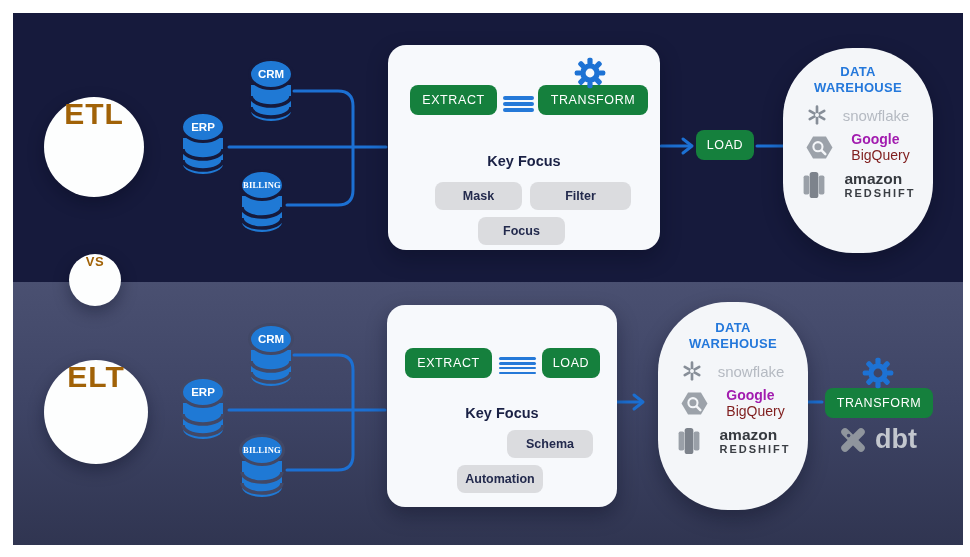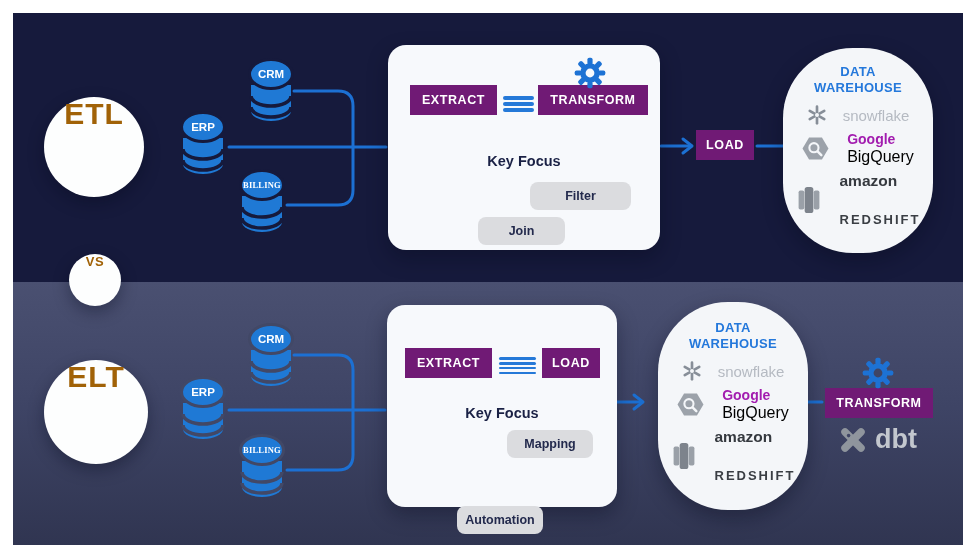--- a/index.html
+++ b/index.html
@@ -37,23 +37,23 @@
   .cyl-label.small { font-size:8.5px; letter-spacing:.2px;font-family:Liberation Serif, serif; }
 
   .card {
     position:absolute; z-index:2; background:#F7F9FC; border-radius:18px;
     box-shadow:0 8px 20px rgba(5,8,25,.35);
   }
   .card-etl { left:388px; top:45px; width:272px; height:205px; }
   .card-elt { left:387px; top:305px; width:230px; height:202px; }
 
   .btn {
-    position:absolute; background:#701a75; color:#fff; border-radius:0;
+    position:absolute; background:#15803d; color:#fff; border-radius:8px;
     display:flex; align-items:center; justify-content:center;
-    font-weight:700; font-size:12.5px; letter-spacing:.6px; border:none;
+    font-weight:400; font-size:12.5px; letter-spacing:.6px; border:none;
   }
   .btn.free { z-index:2; }
 
   .eqbars { position:absolute; display:flex; flex-direction:column; }
   .eqbars span { display:block; background:#2579D8; border-radius:2px; }
   .eq3 span { width:31px; height:3.6px; margin-bottom:2.5px; }
   .eq4 span { width:37px; height:2.7px; margin-bottom:2.2px; }
 
   .key-focus {
     position:absolute; left:0; width:100%; text-align:center;
@@ -76,23 +76,23 @@
   .wh-etl { left:783px; top:48px; width:150px; height:205px; padding-top:16px; box-sizing:border-box; }
   .wh-elt { left:658px; top:302px; width:150px; height:208px; padding-top:18px; box-sizing:border-box; }
   .wh-title {
     text-align:center; color:#2478DB; font-weight:800; font-size:13px;
     line-height:1.2; letter-spacing:.3px; margin-bottom:10px;
   }
   .vendor-row { display:flex; align-items:center; justify-content:center; margin-bottom:7px;gap:12px; }
   .vendor-col { display:flex; flex-direction:column; align-items:flex-start; line-height:1.1; }
   .txt-snowflake { color:#B5BAC2; font-weight:500; font-size:15px; margin-left:4px; }
   .txt-google { color:#a21caf; font-weight:700; font-size:14px; }
-  .txt-bigquery { color:#000000; font-weight:500; font-size:16px; }
+  .txt-bigquery { color:#7f1d1d; font-weight:500; font-size:14px; }
   .txt-amazon { color:#35393F; font-weight:800; font-size:15.5px; }
-  .txt-redshift { color:#3A3E44; font-weight:700; font-size:13px; letter-spacing:2px;margin-top:24px; }
+  .txt-redshift { color:#3A3E44; font-weight:700; font-size:11px; letter-spacing:2px; }
   .icon-gap { margin-right:6px; }
 
   .dbt-block { position:absolute; z-index:2; left:840px; top:424px; display:flex; align-items:center; }
   .txt-dbt { color:#C3C7CE; font-weight:800; font-size:27px; margin-left:9px; }
 </style>
 </head>
 <body>
 
 <div class="stage">
 
@@ -152,22 +152,23 @@
 
   <div class="card card-etl">
     <div class="btn" style="left:22px;top:40px;width:87px;height:30px;">EXTRACT</div>
     <div class="eqbars eq3" style="left:115px;top:51px;">
       <span></span>
         <span></span>
         <span></span>
     </div>
     <div class="btn" style="left:150px;top:40px;width:110px;height:30px;">TRANSFORM</div>
     <div class="key-focus" style="top:108px;">Key Focus</div>
+    <div class="pill" style="left:47px;top:137px;width:87px;height:28px;">Mask</div>
     <div class="pill" style="left:142px;top:137px;width:101px;height:28px;">Filter</div>
-    <div class="pill" style="left:90px;top:172px;width:87px;height:28px;">Join</div>
+    <div class="pill" style="left:90px;top:172px;width:87px;height:28px;">Focus</div>
   </div>
 
   <svg class="gear" style="left:574px;top:57px;" width="32" height="32" viewBox="-16 -16 32 32">
     <g fill="#1D72D4">
       <rect x="-2.6" y="-15.3" width="5.2" height="7" rx="1.8"></rect>
       <rect x="-2.6" y="-15.3" width="5.2" height="7" rx="1.8" transform="rotate(45)"></rect>
       <rect x="-2.6" y="-15.3" width="5.2" height="7" rx="1.8" transform="rotate(90)"></rect>
       <rect x="-2.6" y="-15.3" width="5.2" height="7" rx="1.8" transform="rotate(135)"></rect>
       <rect x="-2.6" y="-15.3" width="5.2" height="7" rx="1.8" transform="rotate(180)"></rect>
       <rect x="-2.6" y="-15.3" width="5.2" height="7" rx="1.8" transform="rotate(225)"></rect>
@@ -259,22 +260,22 @@
   <div class="card card-elt">
     <div class="btn" style="left:18px;top:43px;width:87px;height:30px;">EXTRACT</div>
     <div class="eqbars eq4" style="left:112px;top:52px;">
       <span></span>
         <span></span>
         <span></span>
         <span></span>
     </div>
     <div class="btn" style="left:155px;top:43px;width:58px;height:30px;">LOAD</div>
     <div class="key-focus" style="top:100px;">Key Focus</div>
-    <div class="pill" style="left:120px;top:125px;width:86px;height:28px;">Mapping</div>
-    <div class="pill" style="left:70px;top:160px;width:86px;height:28px;margin-top:41px;">Automation</div>
+    <div class="pill" style="left:120px;top:125px;width:86px;height:28px;">Schema</div>
+    <div class="pill" style="left:70px;top:160px;width:86px;height:28px;">Automation</div>
   </div>
 
   <div class="wh wh-elt">
     <div class="wh-title">
       <div>DATA</div>
       <div>WAREHOUSE</div>
     </div>
     <div class="vendor-row">
       <svg width="20" height="20" viewBox="0 0 24 24">
         <g stroke="#878E98" stroke-width="3.2" stroke-linecap="round">

